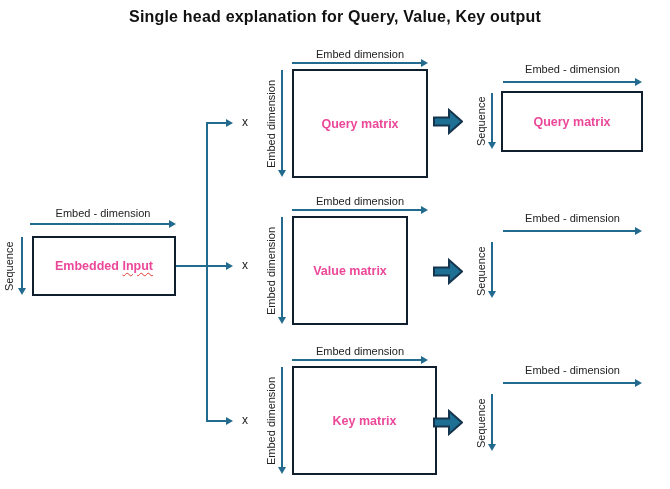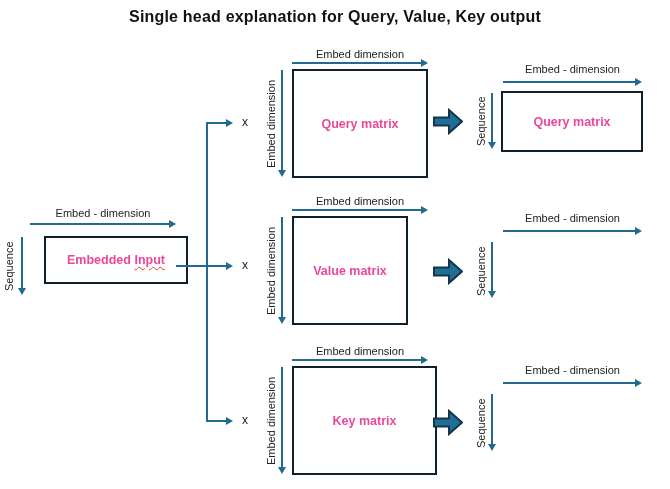--- a/index.html
+++ b/index.html
@@ -35,21 +35,21 @@
 <body>
 
 <div class="canvas">
 
   <div class="title">Single head explanation for Query, Value, Key output</div>
 
   <div class="lbl" style="left:30px;top:206px;width:146px">Embed - dimension</div>
   <div class="arrow-r" style="left:30px;top:223px;width:140px"></div>
   <div class="vlbl" style="left:1px;top:236px;height:60px">Sequence</div>
   <div class="arrow-d" style="left:21px;top:237px;height:52px"></div>
-  <div class="box" style="left:44px;top:236px;width:144px;height:48px">
+  <div class="box" style="left:32px;top:236px;width:144px;height:60px">
     <span>
       <span>Embedded</span>&nbsp;<span class="misspell">Input</span>
     </span>
   </div>
 
   <div class="line" style="left:176px;top:265px;width:32px;height:2px"></div>
   <div class="line" style="left:206px;top:122px;width:2px;height:300px"></div>
 
   <div class="arrow-r" style="left:207px;top:122px;width:20px"></div>
   <div class="arrow-r" style="left:207px;top:265px;width:20px"></div>

